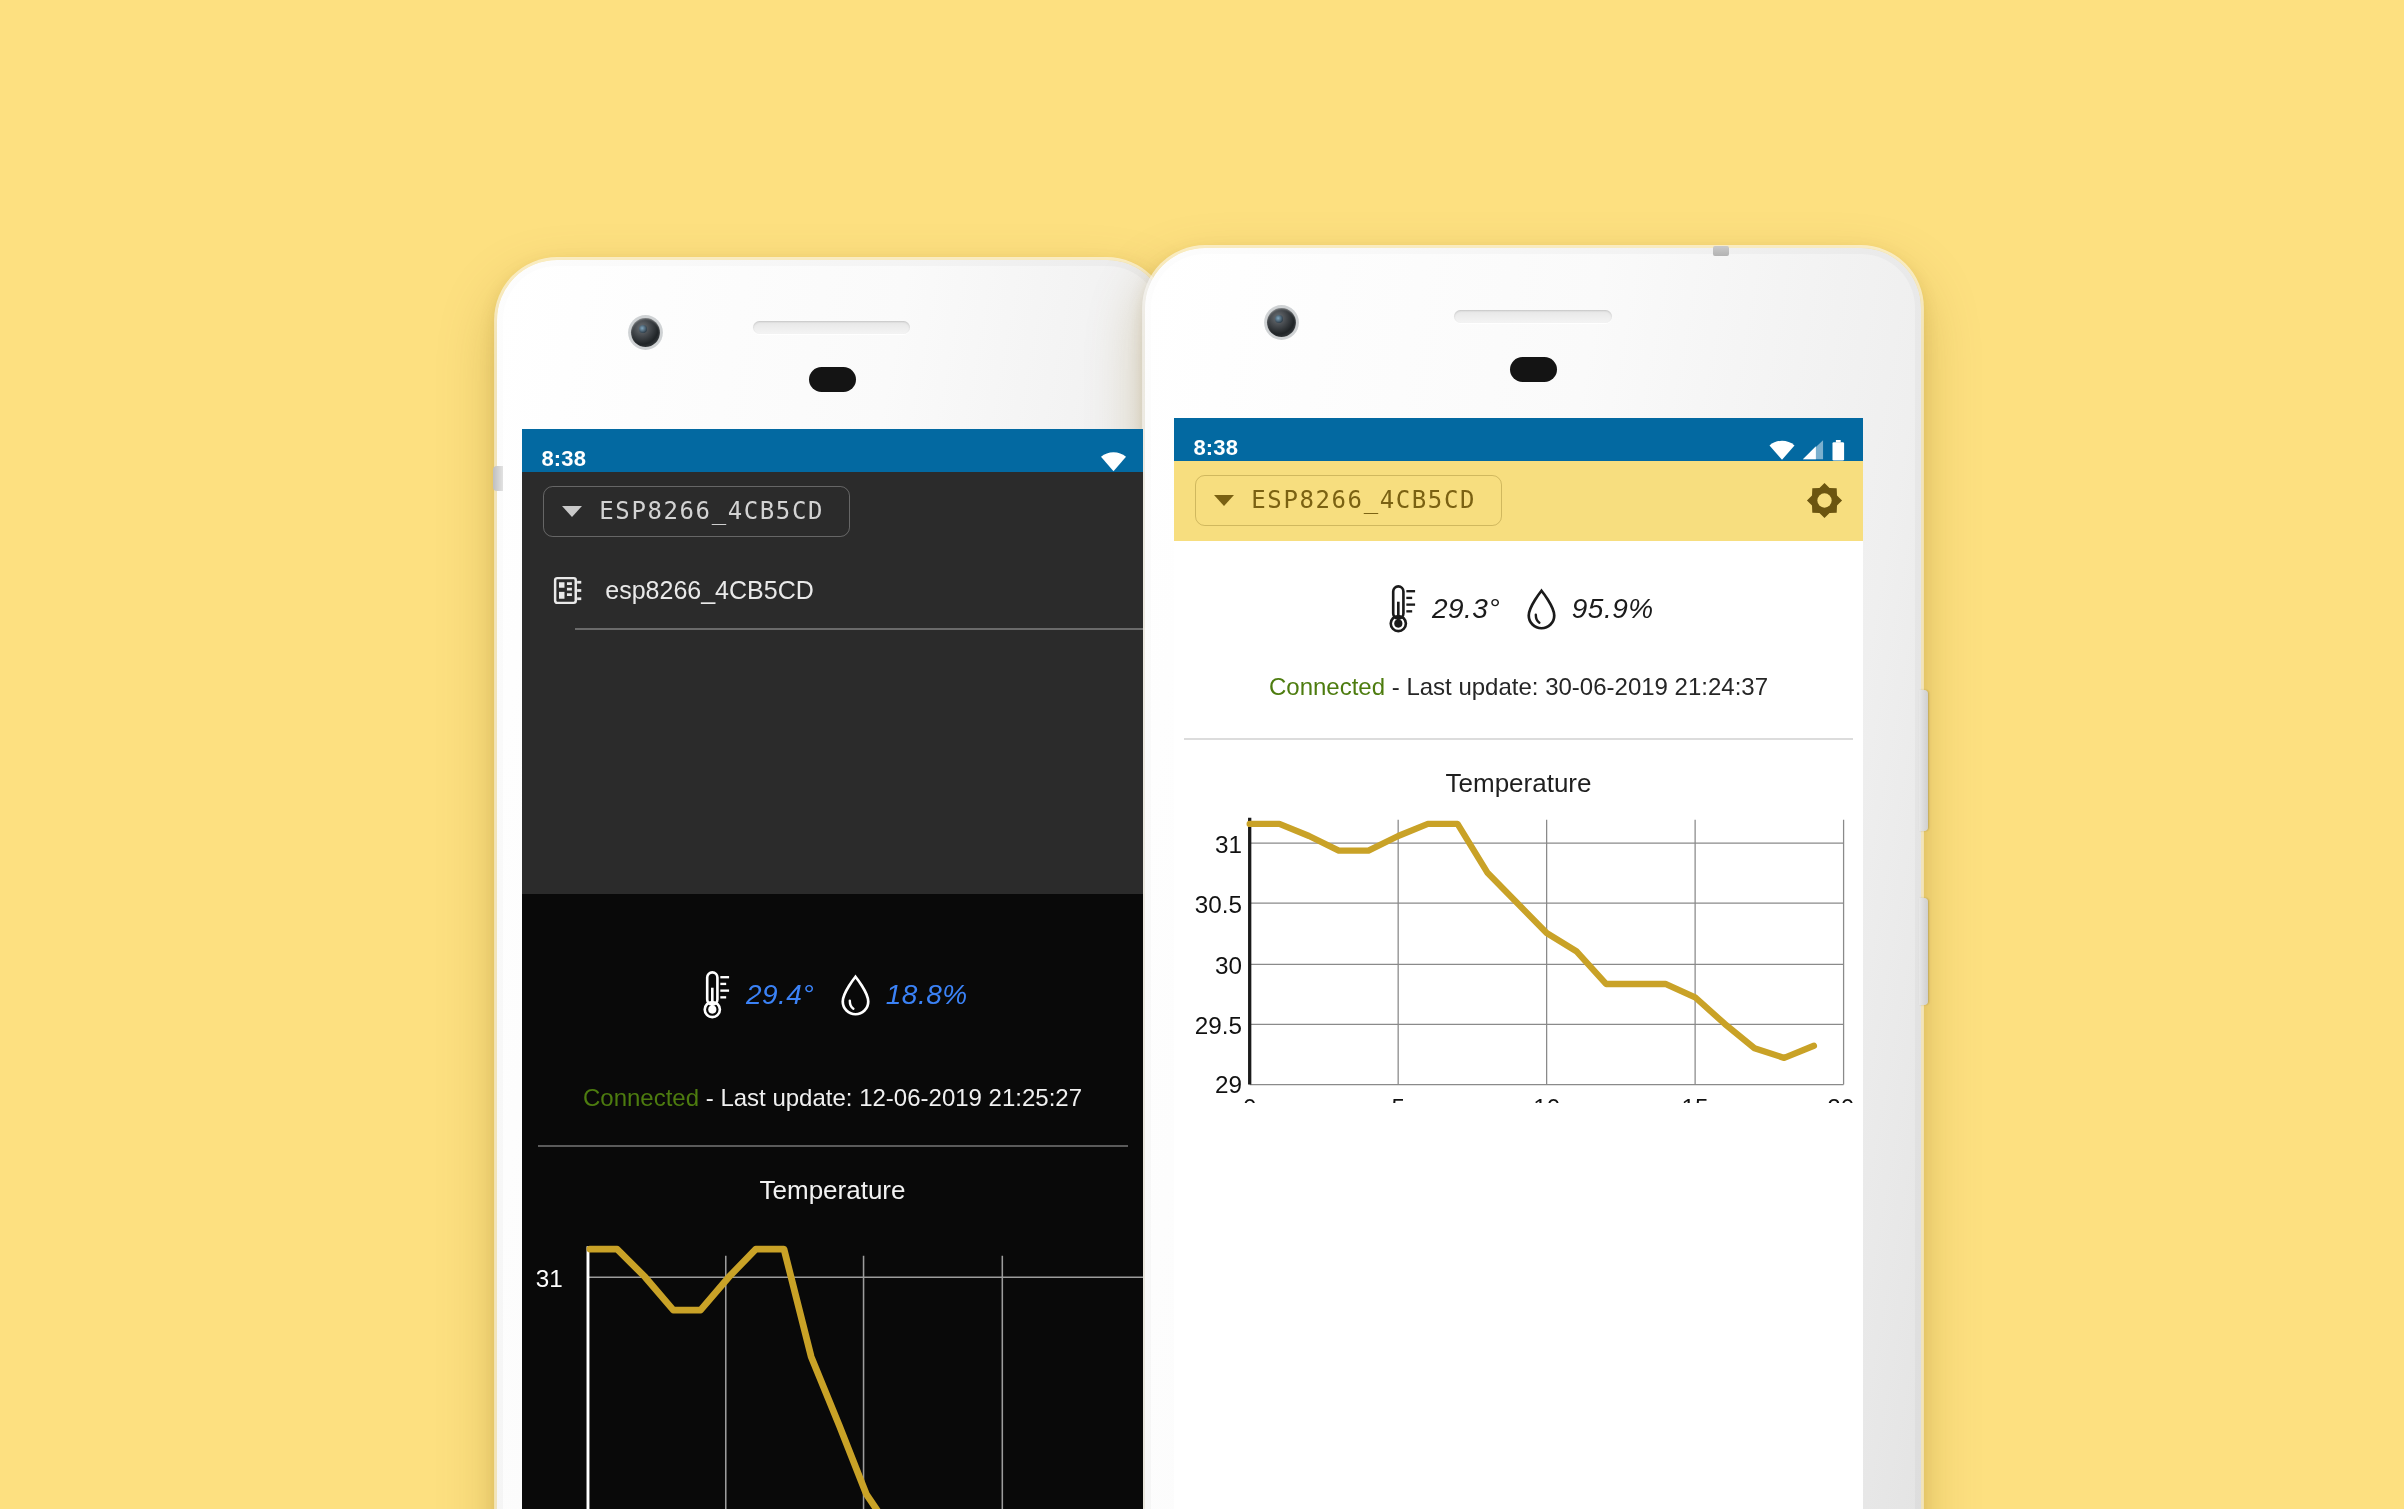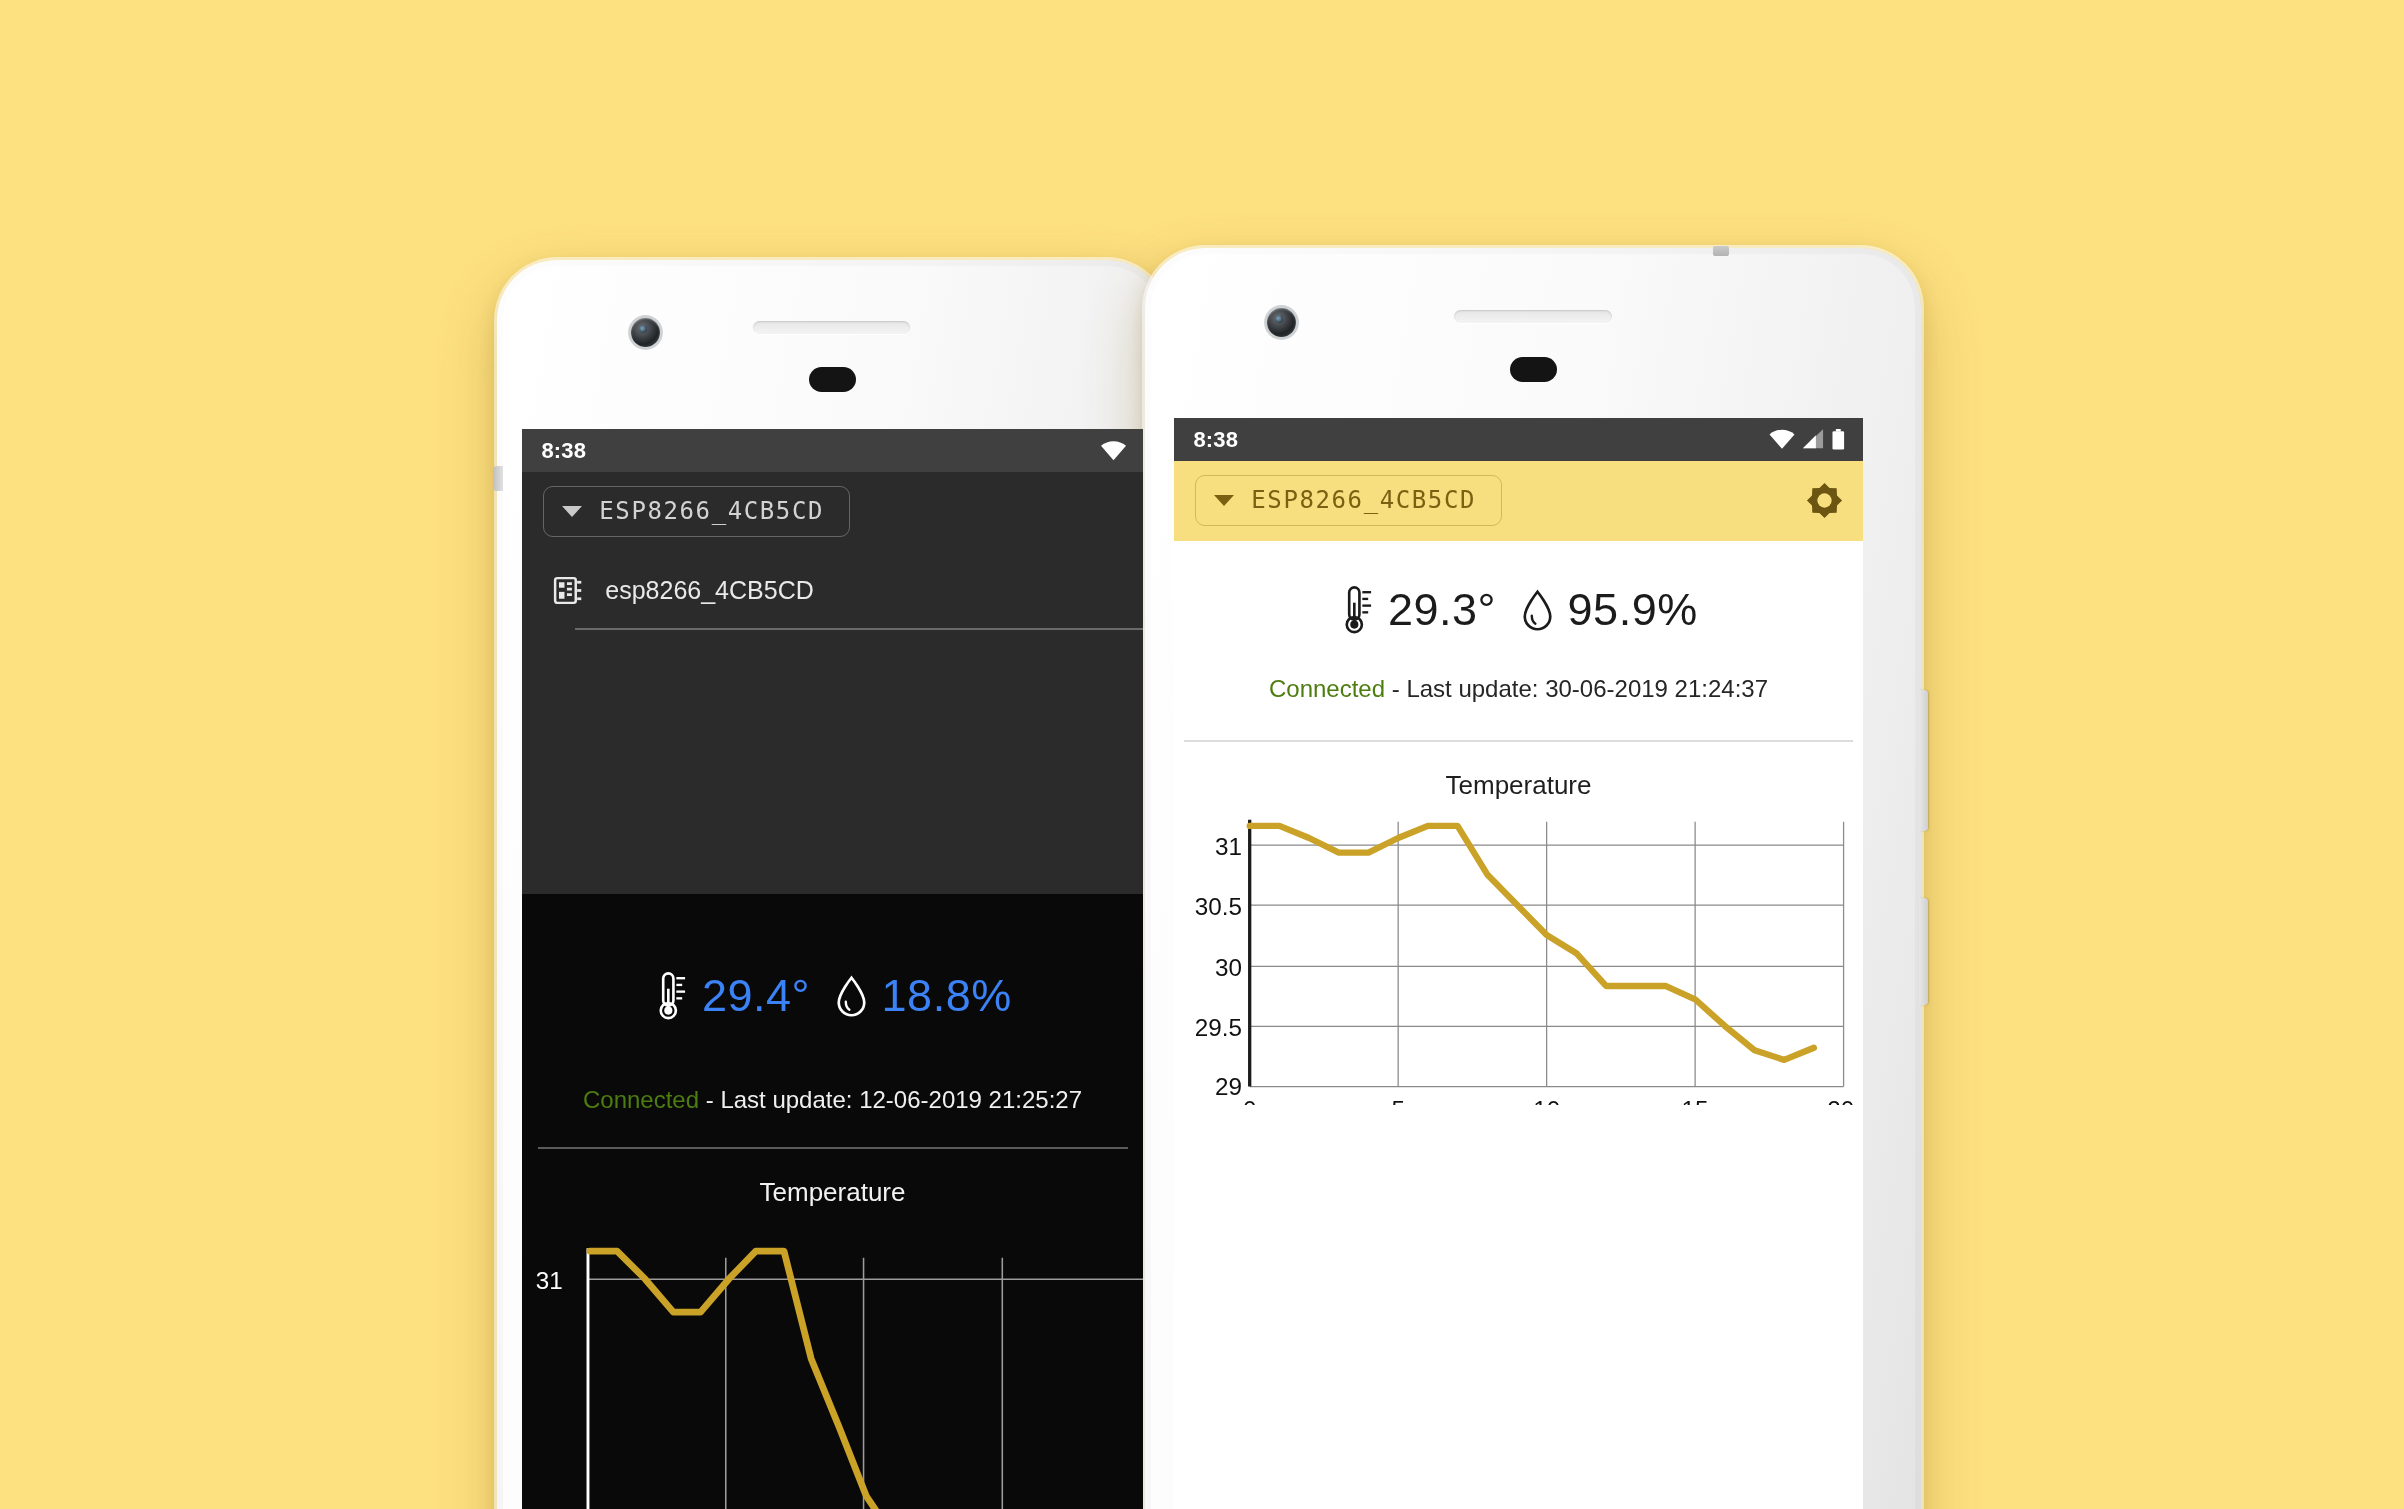--- a/index.html
+++ b/index.html
@@ -125,21 +125,21 @@
     height: 43px;
     display: flex;
     align-items: center;
     justify-content: space-between;
     padding: 0 17.5px 0 19.4px;
     color: #ffffff;
     font-size: 22px;
     font-weight: 700;
     letter-spacing: 0.2px;
   }
-  .sb-dark { background: #404040; }
+  .sb-dark { background: #0369a1; align-items: flex-end; }
 
   .sb-icons { display: flex; align-items: center; gap: 6.8px; }
   .sb-icons svg { display: block; }
 
   
   .appbar {
     display: flex;
     align-items: center;
     justify-content: space-between;
     padding: 13.6px 19.4px 15.5px 21.3px;
@@ -195,21 +195,21 @@
 
   
   .readings {
     display: flex;
     align-items: center;
     justify-content: center;
     gap: 25px;
     padding: 43px 0 39px;
   }
   .reading { display: flex; align-items: center; gap: 13.6px; }
-  .reading .val { font-size: 45px; letter-spacing: 0.5px; }
+  .reading .val { font-size: 28px; letter-spacing: 0.5px; font-style: italic; }
   .r-light .val { color: #1b1b1b; }
   .r-dark  .val { color: #3b82f6; }
   .thermo-icon { width: 35px; height: 50px; }
   .drop-icon   { width: 33px; height: 43px; }
 
   
   .statusline {
     text-align: center;
     font-size: 24px;
     padding-bottom: 25px;

